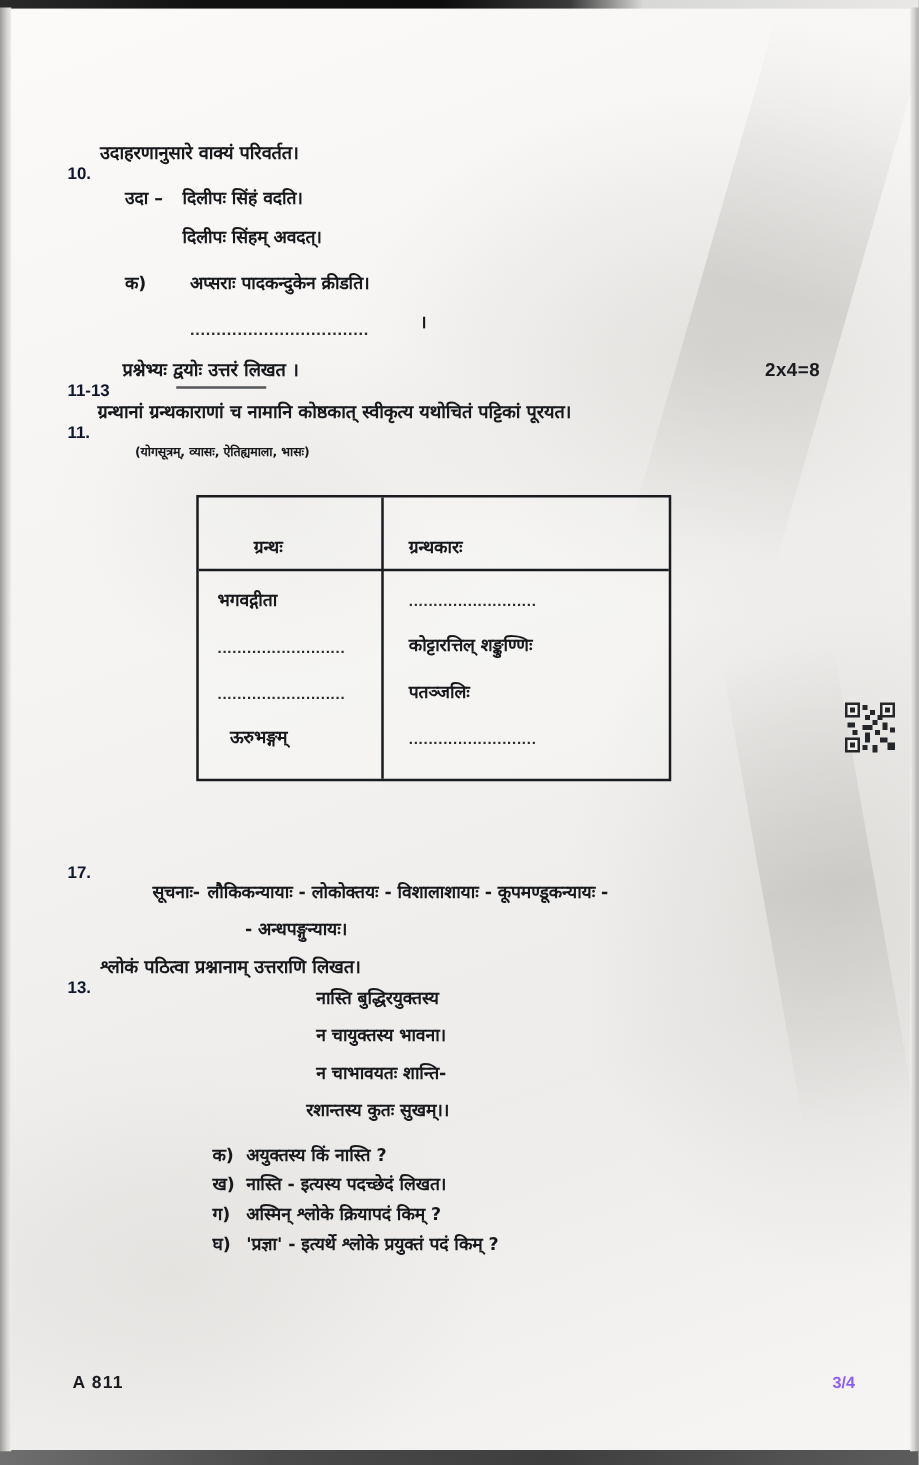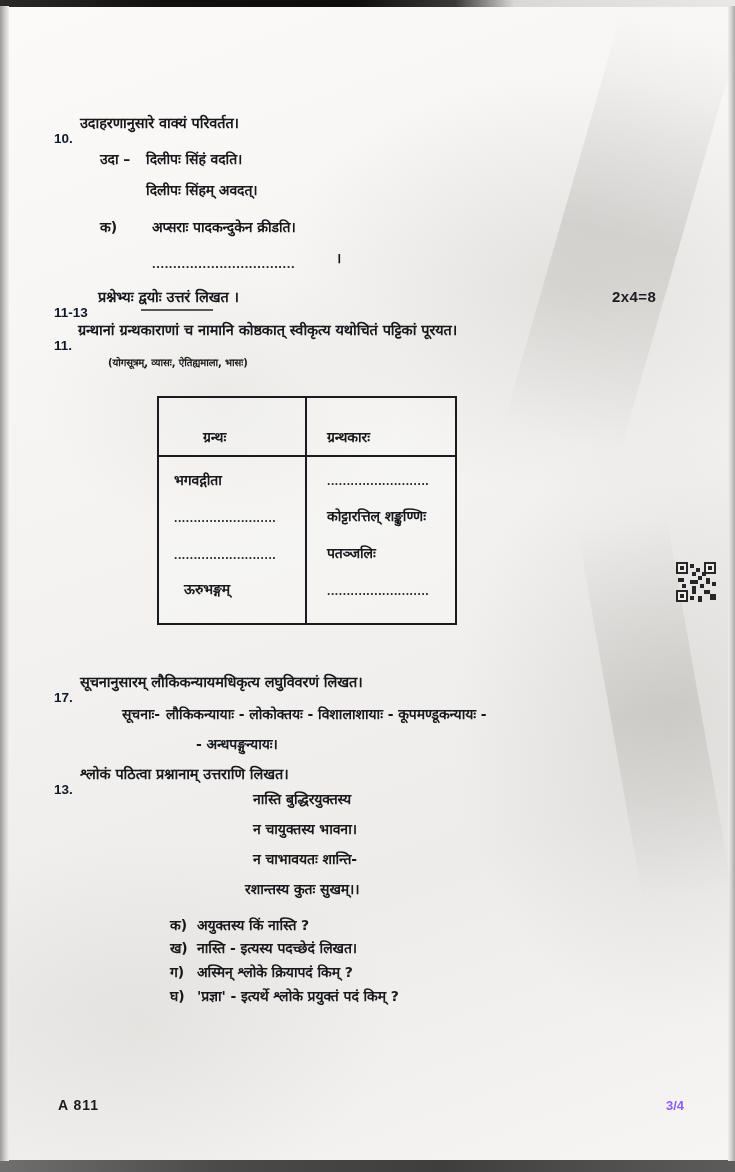--- a/index.html
+++ b/index.html
@@ -106,21 +106,21 @@
     position: absolute;
     height: 1.5px;
     background: #3a3b3e;
     opacity: 0.85;
   }
   
   .grid {
     position: absolute;
     left: 157px;
     top: 396px;
-    width: 300px;
+    width: 380px;
     height: 229px;
     border: 2.2px solid #1a1b1e;
     box-sizing: border-box;
     background: rgba(255,255,255,0.22);
     padding-left: 44px;
   }
   .grid-head-rule {
     position: absolute;
     left: 0; top: 57px;
     width: 100%; height: 2.2px;
@@ -259,21 +259,20 @@
       <div class="qr-mod" style="left:30px;  top:16px; width:4px;  height:6px;"></div>
       <div class="qr-mod" style="left:36px;  top:20px; width:4px;  height:4px;"></div>
       <div class="qr-mod" style="left:28px;  top:28px; width:6px;  height:4px;"></div>
       <div class="qr-mod" style="left:34px;  top:32px; width:6px;  height:6px;"></div>
       <div class="qr-mod" style="left:22px;  top:34px; width:4px;  height:6px;"></div>
       <div class="qr-mod" style="left:14px;  top:34px; width:4px;  height:4px;"></div>
       <div class="qr-mod" style="left:26px;  top:10px; width:4px;  height:4px;"></div>
     </div>
 
     <div class="qnum" style="left:54px; top:677px;">17.</div>
-    <div class="ln dev" style="left:80px; top:675px;">सूचनानुसारम् लौकिकन्यायमधिकृत्य लघुविवरणं लिखत।</div>
     <div class="ln dev" style="left:95px; top:707px; font-size:14px;margin-left:27px;">सूचनाः-</div>
     <div class="ln dev" style="left:166px; top:707px; font-size:14px;">लौकिकन्यायाः - लोकोक्तयः - विशालाशायाः - कूपमण्डूकन्यायः -</div>
     <div class="ln dev" style="left:196px; top:737px; font-size:14px;">- अन्धपङ्गुन्यायः।</div>
 
     <div class="qnum" style="left:54px; top:769px;">13.</div>
     <div class="ln dev" style="left:80px; top:767px;">श्लोकं पठित्वा प्रश्नानाम् उत्तराणि लिखत।</div>
 
     <div class="ln dev" style="left:253px; top:792px; font-size:14px;">नास्ति बुद्धिरयुक्तस्य</div>
     <div class="ln dev" style="left:253px; top:822px; font-size:14px;">न चायुक्तस्य भावना।</div>
     <div class="ln dev" style="left:253px; top:852px; font-size:14px;">न चाभावयतः शान्ति-</div>

